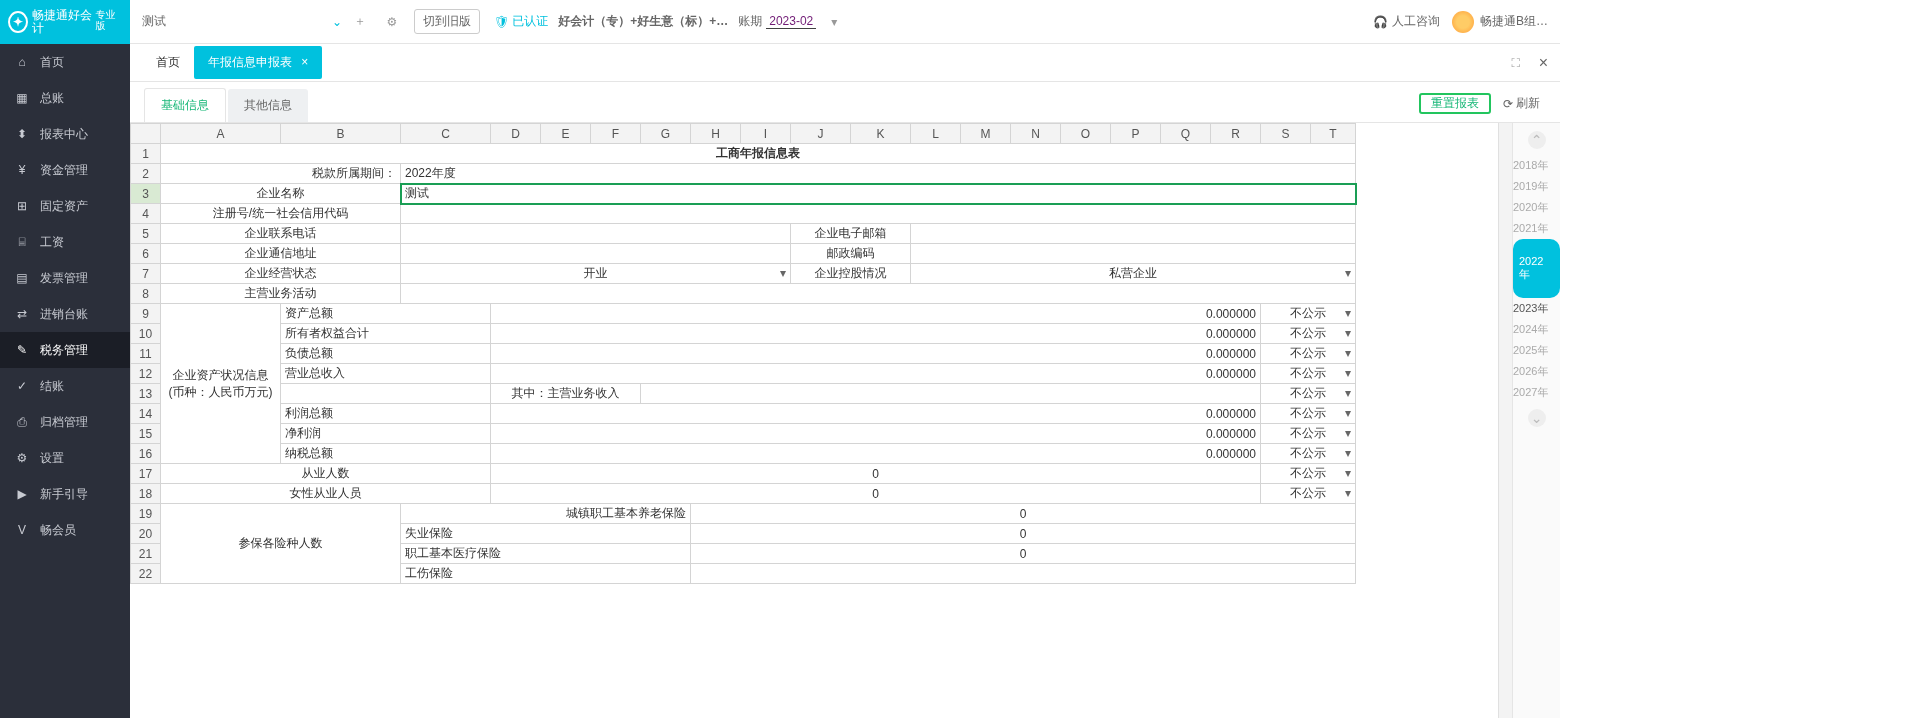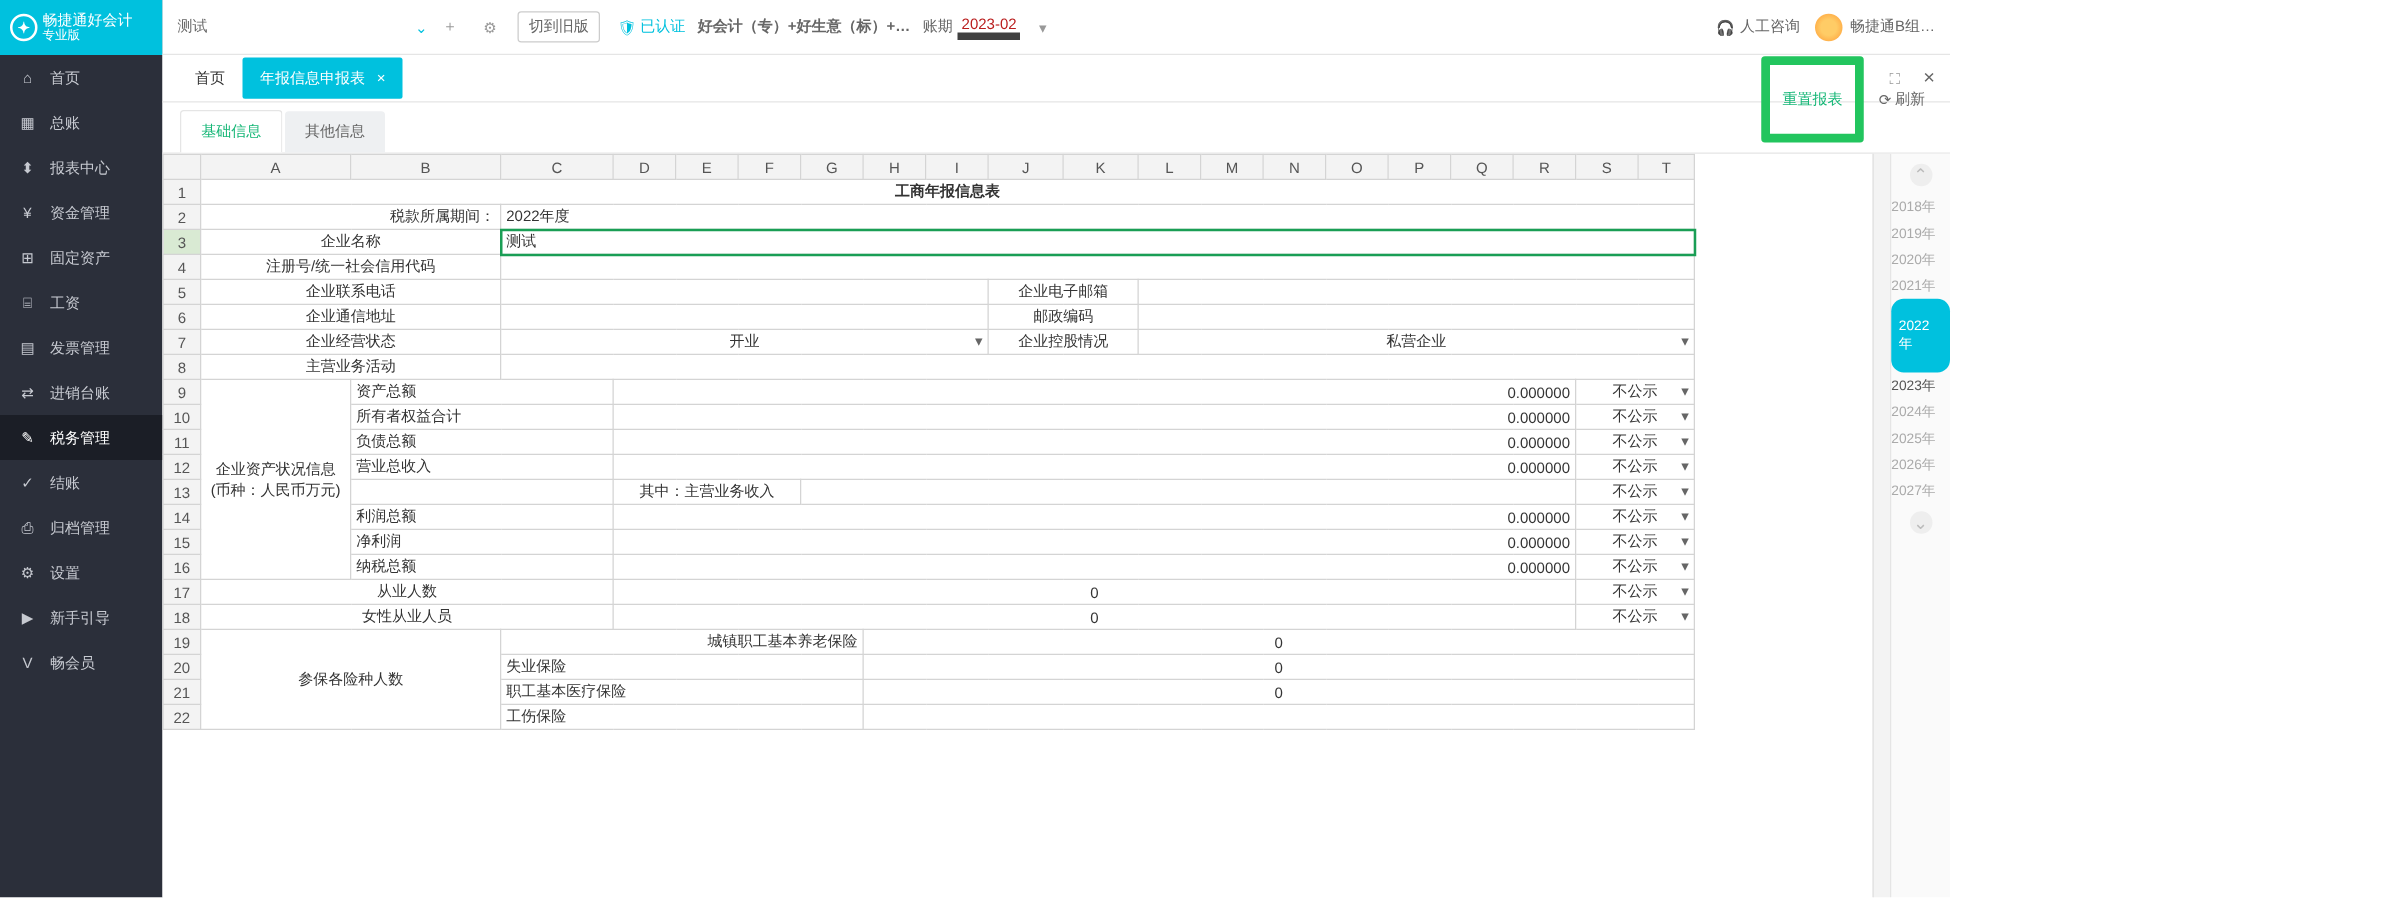--- a/index.html
+++ b/index.html
@@ -1,48 +1,48 @@
 <!DOCTYPE html>
 <html><head>
 <meta charset="utf-8">
 <style>
 * { box-sizing: border-box; margin: 0; padding: 0; }
 body { font-family: "Microsoft YaHei", Arial, sans-serif; font-size: 12px; color: #333; overflow: hidden; }
 .app { display: flex; height: 718px; width: 1560px; }
 .sidebar { width: 130px; background: #2b2f3a; color: #c7cad1; flex-shrink: 0; }
 .logo { height: 44px; background: #00c1de; color: #fff; display: flex; align-items: center; padding: 0 8px; font-size: 12px; }
 .logo-icon { width: 22px; height: 22px; border: 2px solid #fff; border-radius: 50%; display: inline-flex; align-items: center; justify-content: center; margin-right: 4px; font-weight: bold; }
-.logo-text { display: flex; flex-direction: column; line-height: 1.1; }
+.logo-text { display: flex; line-height: 1.1; }
 .logo-sub { font-size: 10px; }
 .nav-item { display: flex; align-items: center; height: 36px; padding: 0 14px; cursor: pointer; }
 .nav-item.active { background: #1b1e26; color: #fff; }
 .nav-icon { width: 16px; height: 16px; margin-right: 10px; display: inline-flex; align-items: center; justify-content: center; }
 .main { flex: 1; display: flex; flex-direction: column; background: #fff; min-width: 0; }
 .topbar { height: 44px; border-bottom: 1px solid #e5e5e5; display: flex; align-items: center; padding: 0 12px; }
 .company { display: flex; align-items: center; width: 200px; color: #666; }
 .company-drop { color: #00c1de; margin-left: auto; cursor: pointer; }
 .top-icon { width: 28px; height: 28px; display: inline-flex; align-items: center; justify-content: center; cursor: pointer; color: #999; margin-left: 4px; }
 .btn-outline { border: 1px solid #ccc; padding: 3px 8px; border-radius: 3px; cursor: pointer; color: #666; margin-left: 8px; }
 .certified { color: #00c1de; display: inline-flex; align-items: center; margin-left: 14px; }
 .plan { color: #666; margin-left: 10px; font-weight: bold; }
 .period { color: #666; margin-left: 10px; }
-.period-val { color: #b91c1c; border-bottom: 6px solid #404040; padding: 0 3px; margin-left: 4px; cursor: pointer; }
+.period-val { color: #701a75; border-bottom: 1px solid #404040; padding: 0 3px; margin-left: 4px; cursor: pointer; }
 .top-right { margin-left: auto; display: flex; align-items: center; color: #666; }
 .avatar { width: 22px; height: 22px; border-radius: 50%; background: radial-gradient(circle, #ffcc66 40%, #ff9933 100%); margin: 0 6px 0 12px; }
 .tabbar { height: 38px; display: flex; align-items: center; padding: 0 12px; border-bottom: 1px solid #e5e5e5; position: relative; }
 .page-tab { padding: 8px 14px; cursor: pointer; }
 .page-tab.active { background: #00c1de; color: #fff; border-radius: 2px; }
 .tab-close { margin-left: 6px; }
 .tab-x { position: absolute; right: 12px; cursor: pointer; color: #666; font-size: 16px; }
 .tab-expand { position: absolute; right: 40px; cursor: pointer; color: #999; font-size: 12px; }
 .subtabs { height: 40px; display: flex; align-items: flex-end; padding: 0 14px; position: relative; }
 .subtab { padding: 8px 16px; background: #eef0f2; color: #666; cursor: pointer; border-radius: 3px 3px 0 0; margin-right: 2px; }
 .subtab.active { color: #16b777; background: #fff; border: 1px solid #e5e5e5; border-bottom: none; }
 .subtab-actions { position: absolute; right: 20px; bottom: 8px; display: flex; align-items: center; gap: 12px; }
-.btn-green { border: 7px solid #22c55e; color: #16b777; padding: 19px 10px; border-radius: 3px; cursor: pointer; }
+.btn-green { border: 2px solid #22c55e; color: #16b777; padding: 0 10px; border-radius: 3px; cursor: pointer; }
 .btn-refresh { color: #666; cursor: pointer; display: inline-flex; align-items: center; }
 .content-wrap { flex: 1; display: flex; min-height: 0; border-top: 1px solid #e5e5e5; }
 .sheet-area { flex: 1; overflow: auto; }
 .sheet { border-collapse: collapse; width: 1215px; table-layout: fixed; }
 .sheet th, .sheet td { border: 1px solid #d4d4d4; height: 20px; font-size: 12px; padding: 0 4px; overflow: hidden; white-space: nowrap; }
 .colhdr { background: #f3f3f3; text-align: center; color: #555; font-weight: normal; }
 .rownum { background: #f3f3f3; text-align: center; color: #555; width: 30px; }
 .title-row { text-align: center; font-size: 14px; font-weight: bold; margin-top: 44px; }
 .lbl { text-align: center; background: #fff; }
 .val { text-align: left; }

